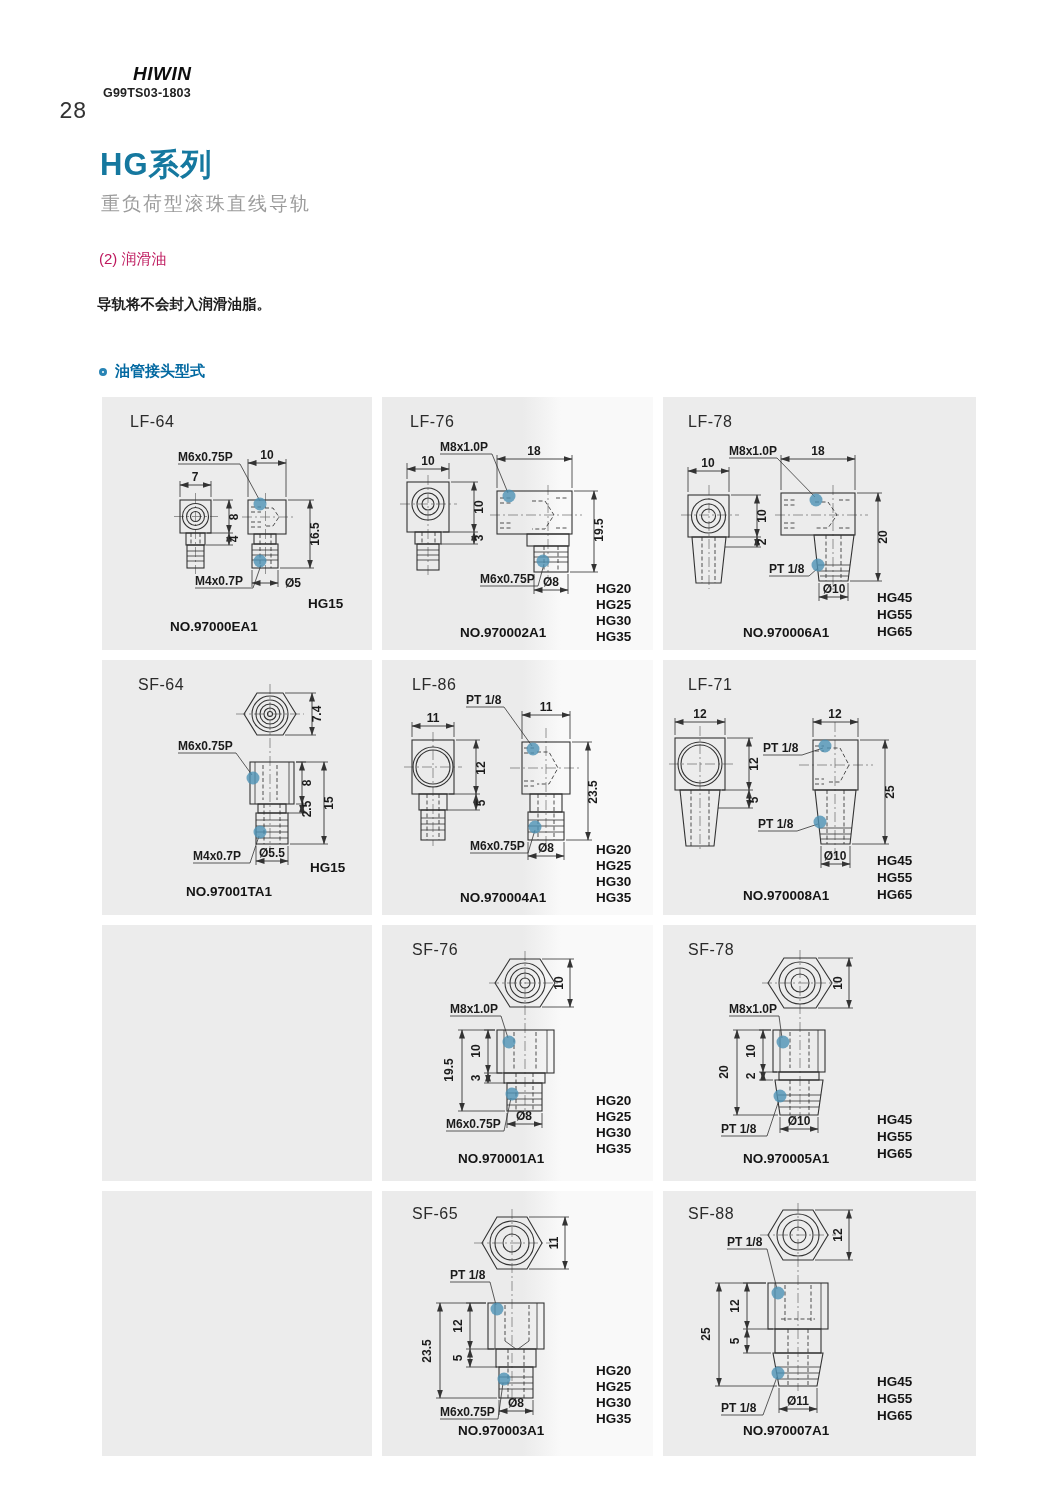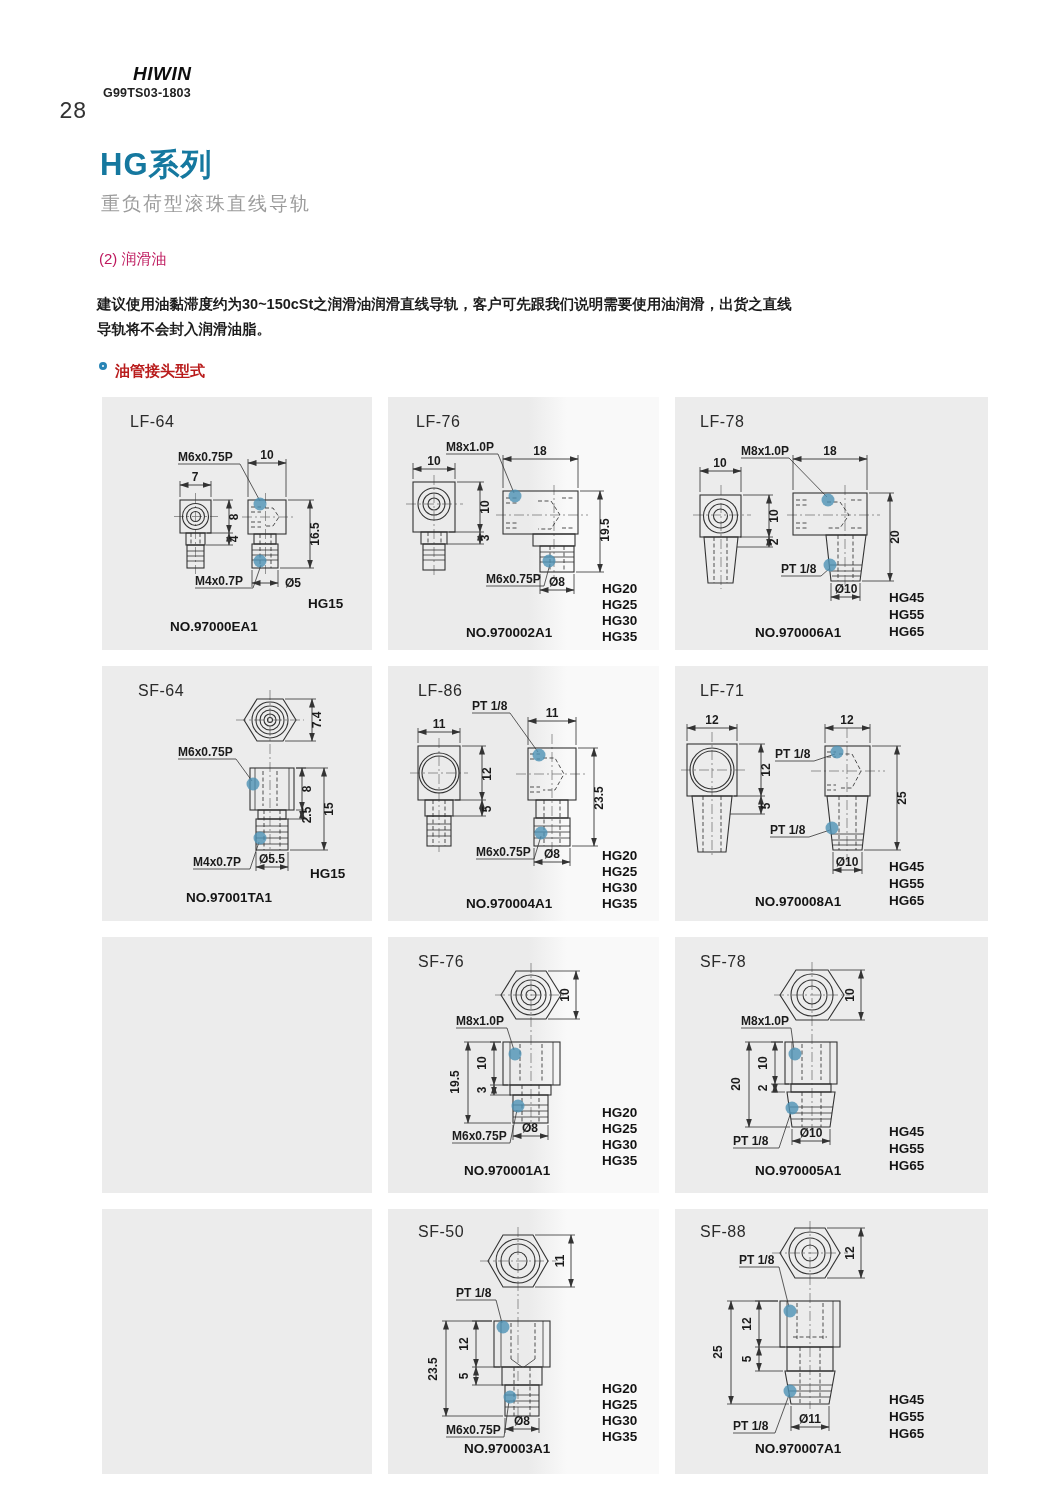--- a/index.html
+++ b/index.html
@@ -16,30 +16,30 @@
   
   .pagenum  { left:59px;  top:76px;  font-family:Liberation Mono, monospace; font-size:23px; color:#333;margin-top:23px; }
   .brand    { left:102px; top:63px;  font-style:italic; font-weight:bold; font-size:19px; letter-spacing:.5px; color:#0d0d0d;margin-left:31px; }
   .doccode  { left:103px; top:86px;  font-size:12.5px; font-weight:bold; letter-spacing:.2px; color:#222; }
   .maintitle{ left:100px; top:144px; font-size:31px; font-weight:bold; color:#15789F; letter-spacing:1px; }
   .subtitle { left:101px; top:191px; font-size:19px; color:#9B9B9B; letter-spacing:2px; }
 
   
   .secheading { left:99px; top:250px; font-size:15px; font-weight:normal; color:#be185d; }
   .bodytext   { left:97px; top:292px; width:815px; font-size:14.5px; font-weight:600; line-height:25px; color:#1c1c1c; }
-  .subhead    { left:99px; top:362px; font-size:15px; font-weight:bold; color:#b91c1c; display:flex; align-items:flex-start; gap:8px; }
+  .subhead    { left:99px; top:362px; font-size:15px; font-weight:bold; color:#0369a1; display:flex; align-items:center; gap:8px; }
   .bullet     { width:8px; height:8px; border:3px solid #2884B5; border-radius:50%; display:inline-block; }
 
   
   .grid {
     left:102px; top:397px; width:858px; height:1035px;
     display:grid;
     grid-template-columns:270px 271px 313px;
     grid-template-rows:253px 255px 256px 265px;
-    gap:16px;
+    gap:10px;
   }
   .cell { position:relative; background:#ECECEC; overflow:hidden; }
   .cell.tone { background:linear-gradient(90deg,#EBEBEB 0%,#EBEBEB 52%,#F9F9F9 66%,#F9F9F9 100%); }
 
   .ctitle { position:absolute; font-size:16px; color:#2b2b2b; letter-spacing:.5px; }
   .rails  { position:absolute; font-size:13.5px; font-weight:bold; color:#141414; }
   .pno    { position:absolute; font-size:13.5px; font-weight:bold; color:#141414; width:170px; text-align:left; }
 
   svg.draw { position:absolute; left:0; top:0; }
   svg.draw text { font-family:"Liberation Sans","DejaVu Sans",sans-serif; font-weight:bold; font-size:12px; fill:#1b1b1b; }
@@ -63,21 +63,20 @@
 </svg>
 
 <div class="abs pagenum">28</div>
 <div class="abs brand">HIWIN</div>
 <div class="abs doccode">G99TS03-1803</div>
 <div class="abs maintitle">HG系列</div>
 <div class="abs subtitle">重负荷型滚珠直线导轨</div>
 
 <div class="abs secheading">(2) 润滑油</div>
 <div class="abs bodytext">
-  <div>建议使用油黏滞度约为30~150cSt之润滑油润滑直线导轨，客户可先跟我们说明需要使用油润滑，出货之直线</div>
   <div>导轨将不会封入润滑油脂。</div>
 </div>
 <div class="abs subhead">
   <span class="bullet"></span>
   <span>油管接头型式</span>
 </div>
 
 <div class="abs grid">
 
   <div class="cell">
@@ -599,21 +598,21 @@
       <div>HG45</div>
       <div>HG55</div>
       <div>HG65</div>
     </div>
     <div class="pno" style="left:80px;top:226px">NO.970005A1</div>
   </div>
 
   <div class="cell"></div>
 
   <div class="cell tone">
-    <div class="ctitle" style="left:30px;top:14px">SF-50</div>
+    <div class="ctitle" style="left:30px;top:14px">SF-65</div>
     <svg class="draw" width="271" height="265" viewBox="0 0 271 265">
       <line class="cl" x1="130" y1="18" x2="130" y2="214"></line>
         <line class="cl" x1="92" y1="52" x2="168" y2="52"></line>
       <polygon class="ln" points="100,52 115,26 145,26 160,52 145,78 115,78"></polygon>
       <circle class="ln" cx="130" cy="52" r="22"></circle>
         <circle class="ln" cx="130" cy="52" r="17"></circle>
         <circle class="ln" cx="130" cy="52" r="9"></circle>
       <line class="ext" x1="147" y1="26" x2="187" y2="26"></line>
         <line class="ext" x1="147" y1="78" x2="187" y2="78"></line>
       <line class="dim" x1="183" y1="26" x2="183" y2="78" marker-start="url(#arw)" marker-end="url(#arw)"></line>

